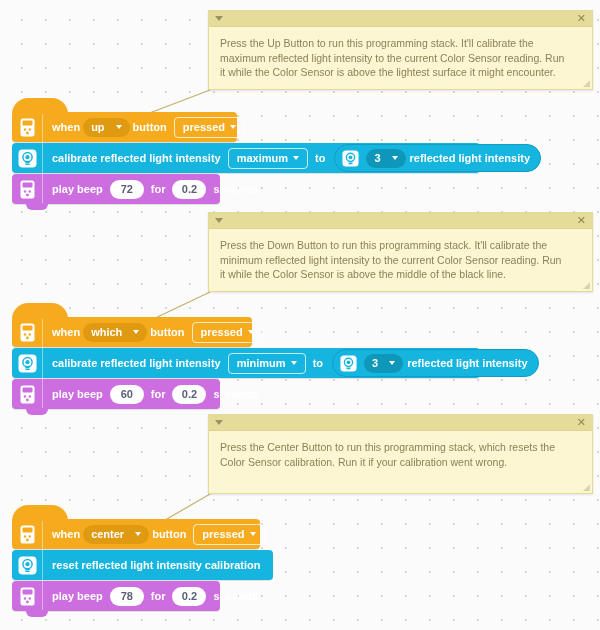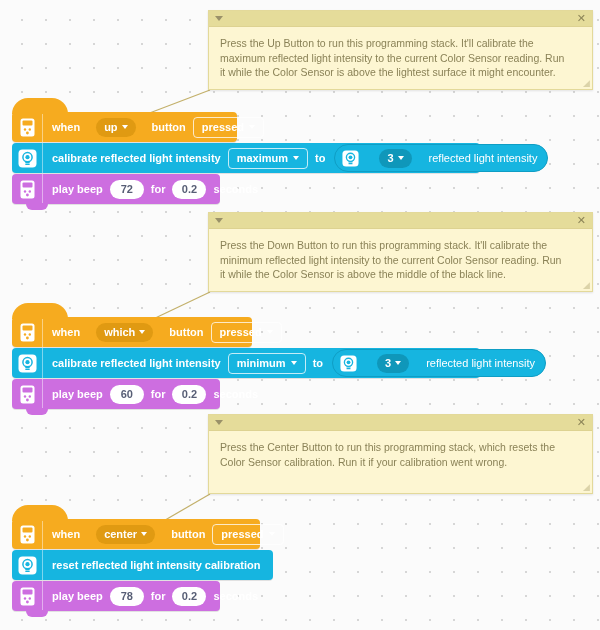--- a/index.html
+++ b/index.html
@@ -135,24 +135,24 @@
     border-right: 1px solid rgba(255,255,255,.45);
     margin-right: 6px;
   }
 
   .lbl { padding: 0 3px; }
 
   
   .dd-filled {
     display: inline-flex;
     align-items: center;
-    gap: 4px;
+    gap: 11px;
     height: 19px;
     padding: 0 8px;
-    margin: 0 13px;
+    margin: 0 0;
     border-radius: 11px;
     font-size: 11px;
     font-weight: bold;
     color: #fff;
     cursor: pointer;
   }
   .dd-filled.orange { background: #e09a12; }
   .dd-filled.cyan   { background: #0f97ba; }
 
   
@@ -203,21 +203,21 @@
     align-items: center;
     height: 26px;
     margin: 0 2px 0 6px;
     padding: 0 10px 0 3px;
     border-radius: 14px;
     background: #16b5e0;
     border: 1px solid #0f9dc4;
     cursor: pointer;
   }
   .reporter .icon-box { border-right: none; width: 24px; min-width: 24px; height: 24px; margin-right: 4px; }
-  .reporter .rep-txt { color:#fff; font-size:11px; font-weight:normal; padding-left:4px; }
+  .reporter .rep-txt { color:#fff; font-size:11px; font-weight:bold; padding-left:4px; }
 
   
   .svg-ic { display:block; }
 </style>
 </head>
 <body>
 
 <div id="canvas">
 
   <svg class="connector" style="left:0;top:0;width:600px;height:630px;position:absolute;">

